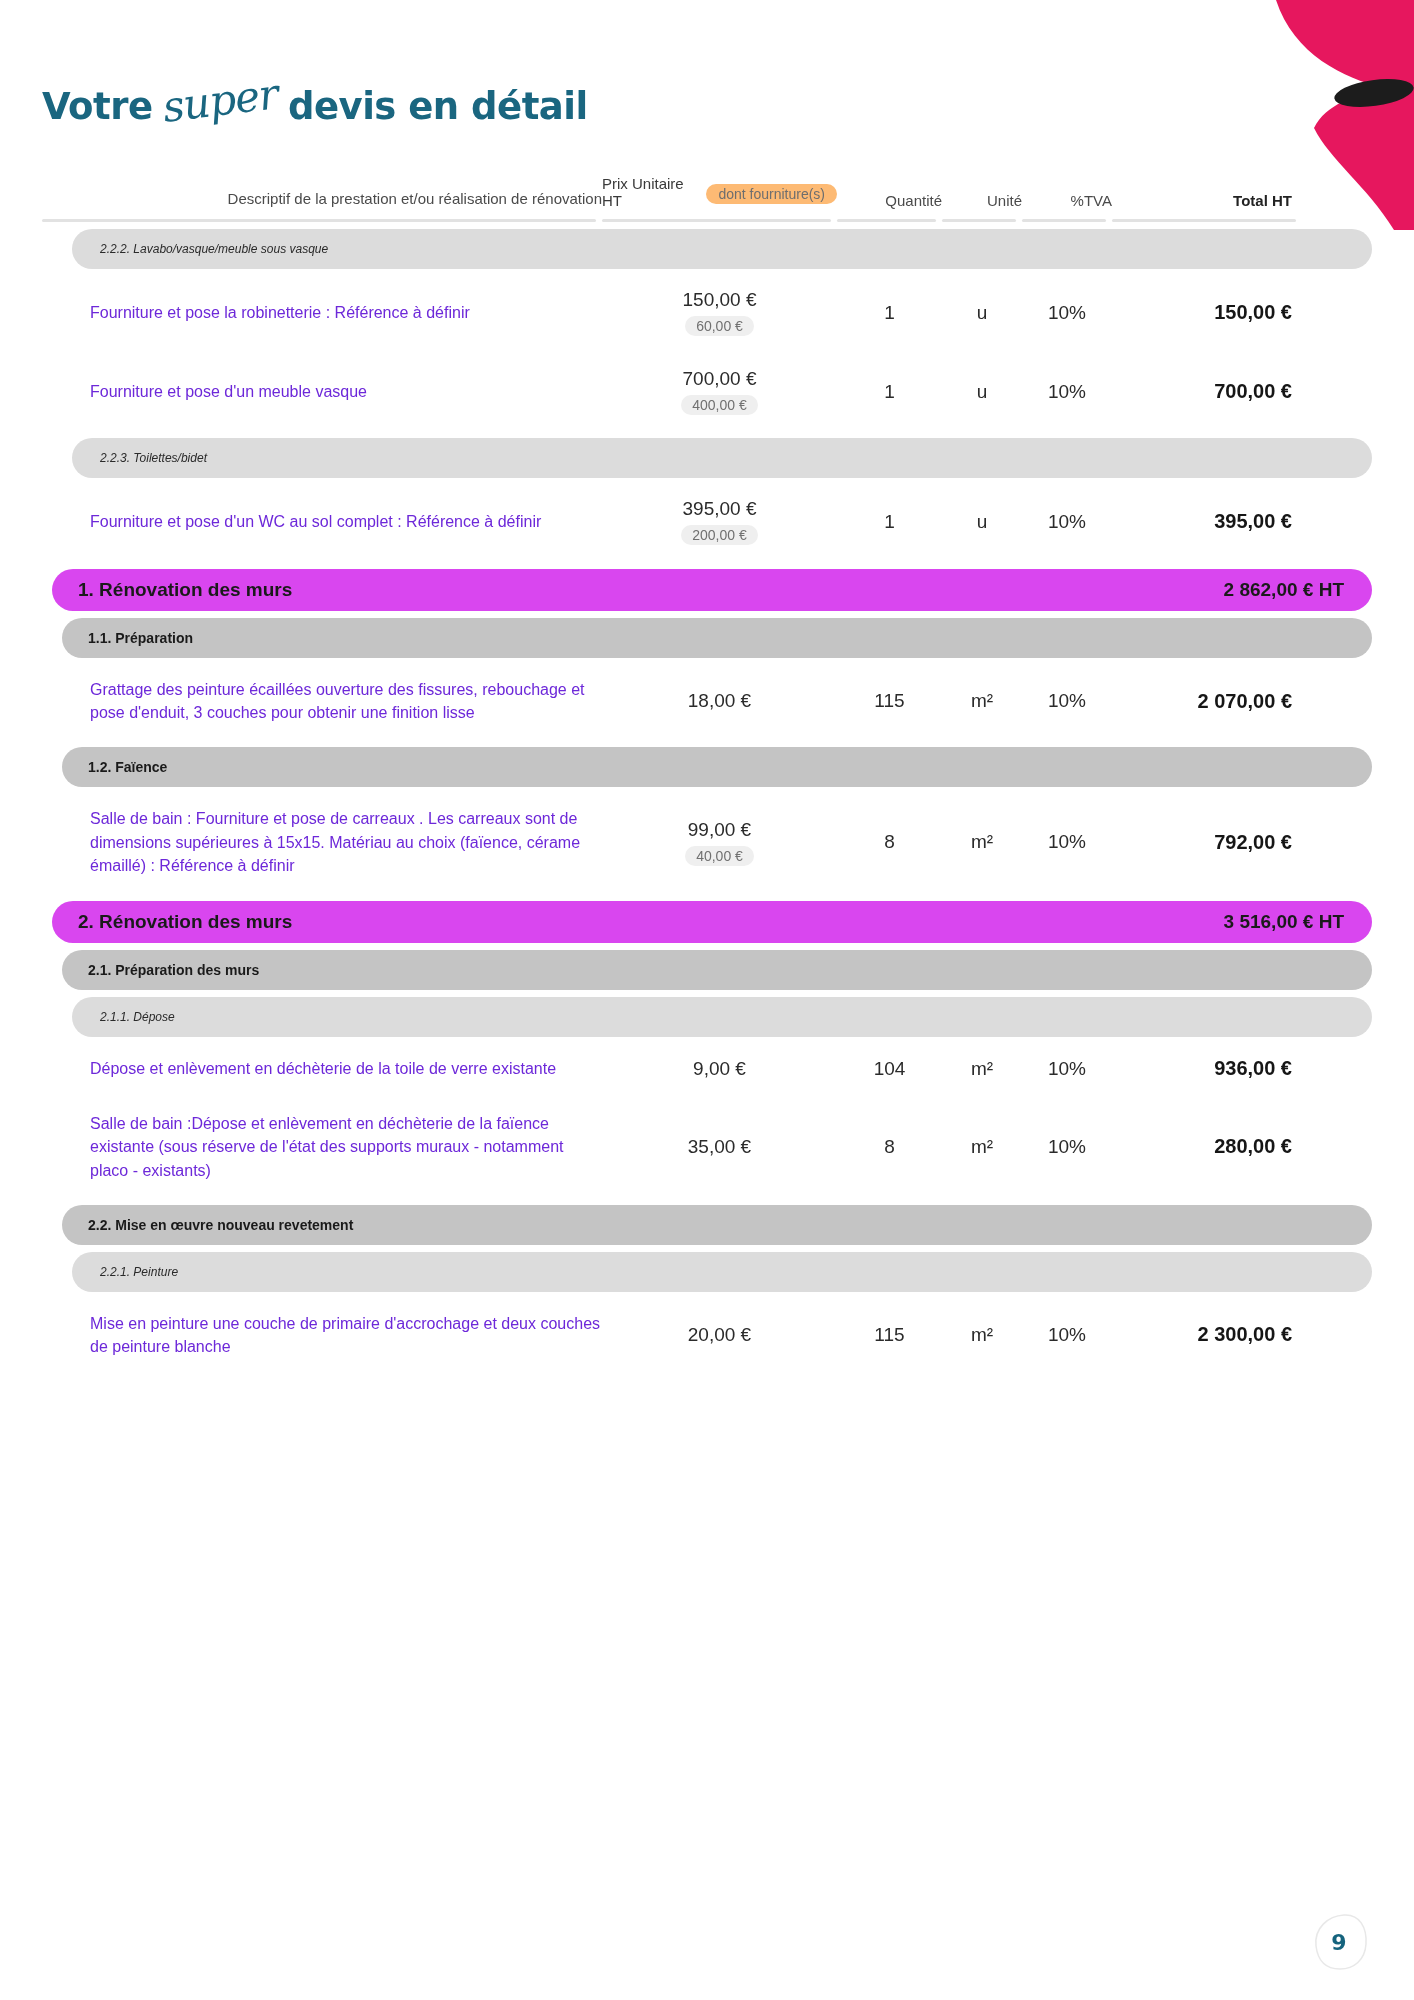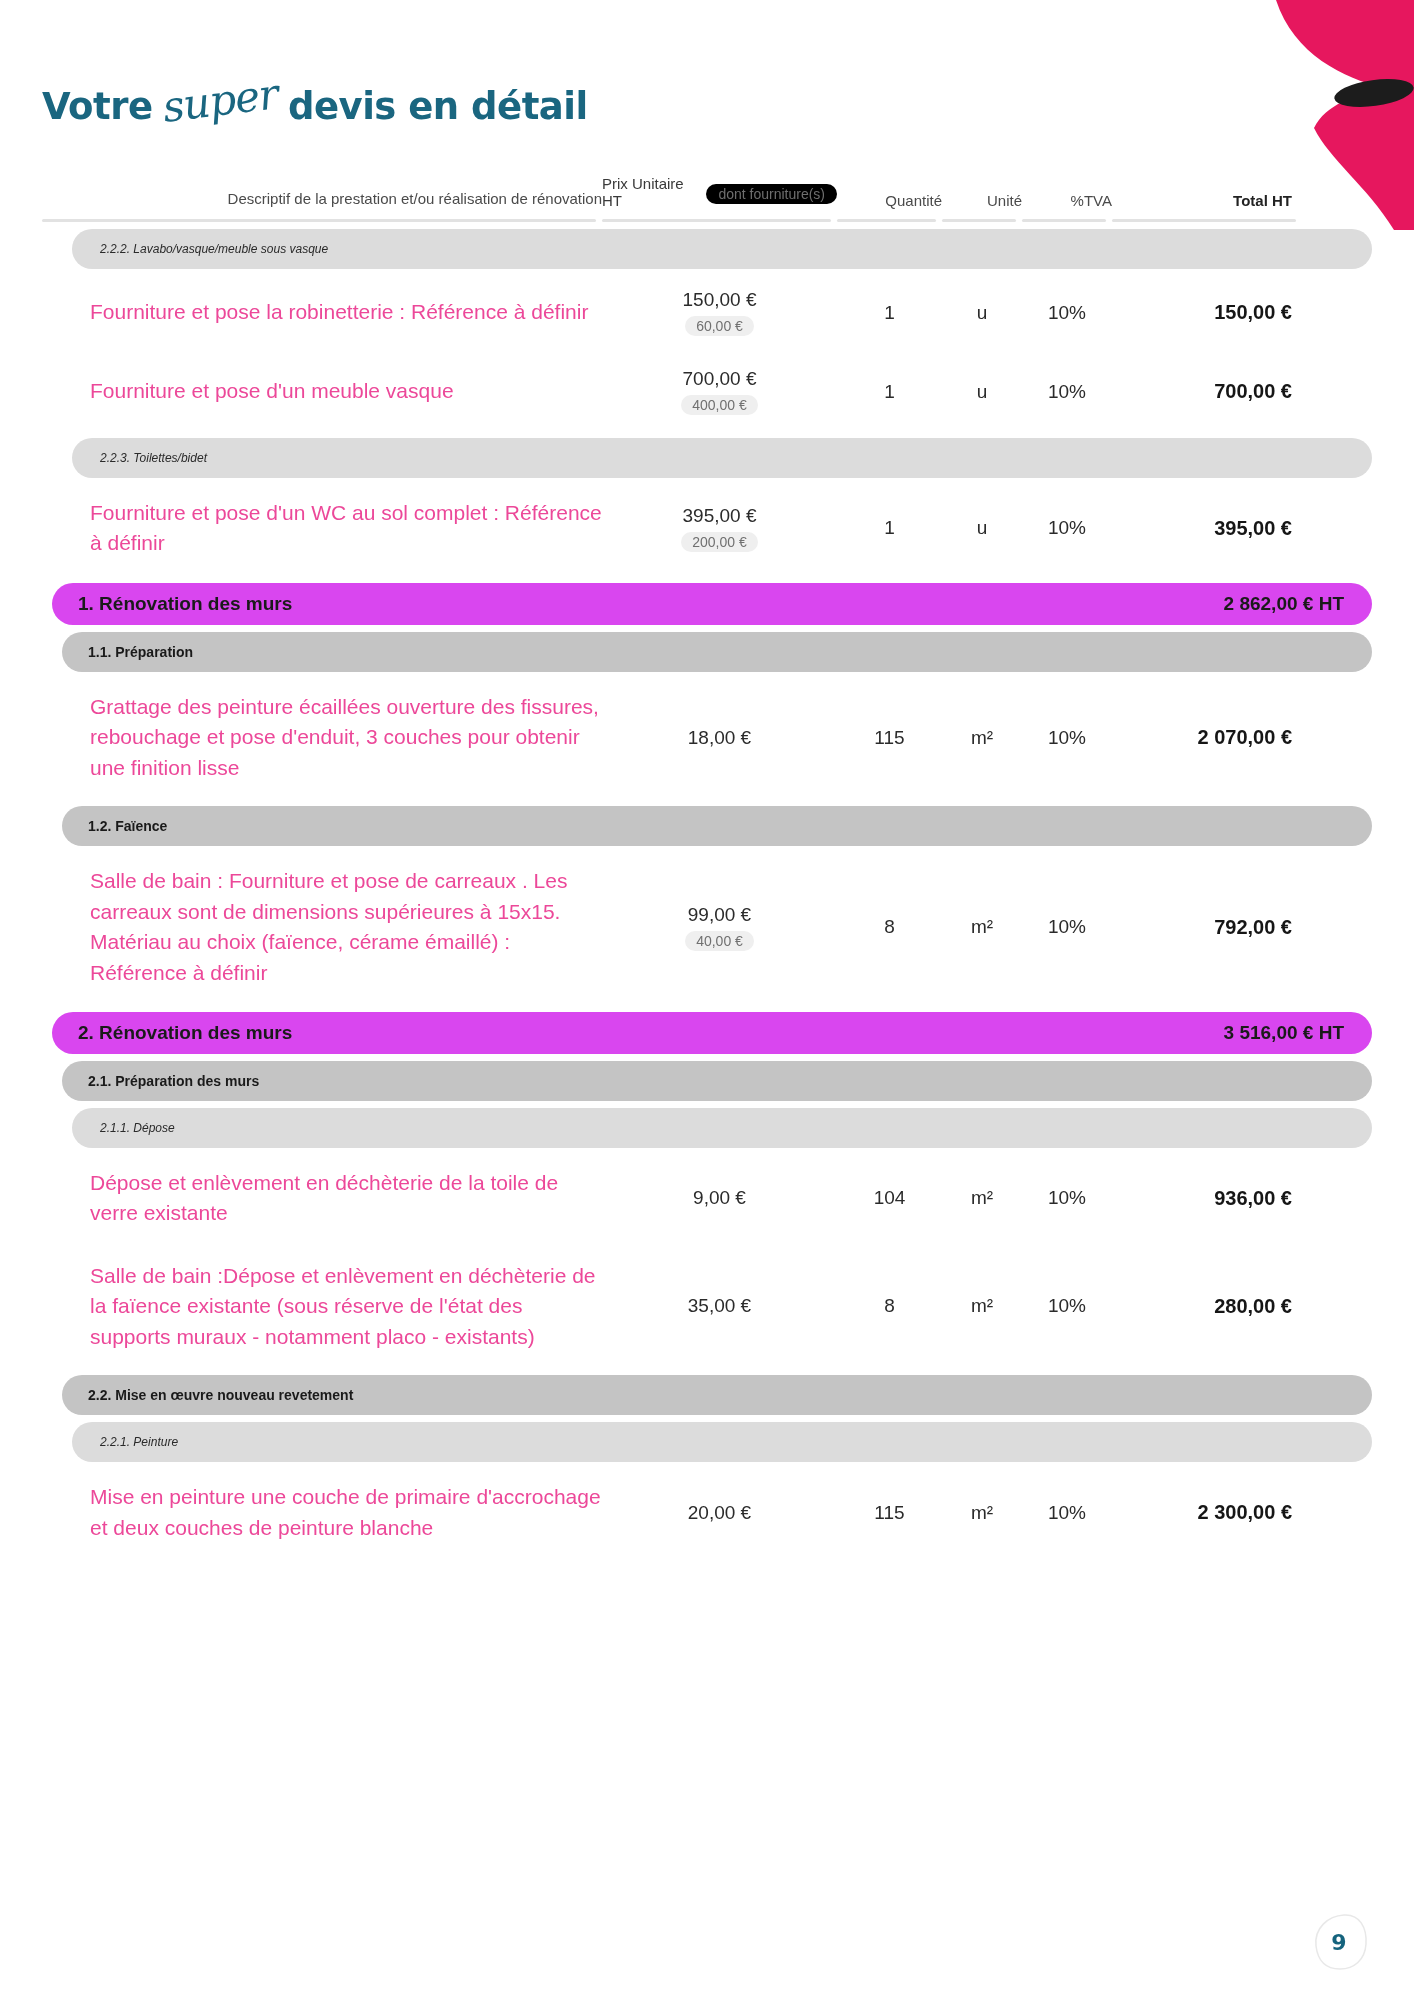--- a/index.html
+++ b/index.html
@@ -82,21 +82,21 @@
   .th-qte        { width: 105px; text-align: right; }
   .th-unite      { width: 80px;  }
   .th-tva        { width: 90px;  }
   .th-total      { width: 190px; align-items: flex-end; padding-right: 10px; }
   .th-total span { font-weight: bold; color: #222; }
 
   .th-pu-main { font-size: 15px; color: #3a3a3a; }
   .th-pu-sub {
     font-size: 14px;
     color: #6e6e6e;
-    background: #000000;
+    background: #fdba74;
     border-radius: 12px;
     padding: 2px 12px;
     margin-top: 3px;
     white-space: nowrap;
   }
 
   .head-rules { display: flex; }
   .head-rules i {
     display: block;
     height: 3px;
@@ -180,23 +180,23 @@
     box-sizing: border-box;
     display: flex;
     flex-direction: column;
     align-items: center;
     justify-content: center;
   }
   .c-desc {
     width: 560px;
     align-items: flex-start;
     padding-left: 48px;
-    font-size: 21px;
+    font-size: 16px;
     line-height: 1.45;
-    color: #ec4899;
+    color: #6d28d9;
   }
   .c-pu    { width: 235px; }
   .c-qte   { width: 105px; font-size: 19px; }
   .c-unite { width: 80px;  font-size: 19px; }
   .c-tva   { width: 90px;  font-size: 19px; }
   .c-total {
     width: 190px;
     align-items: flex-end;
     padding-right: 10px;
     font-size: 20px;

